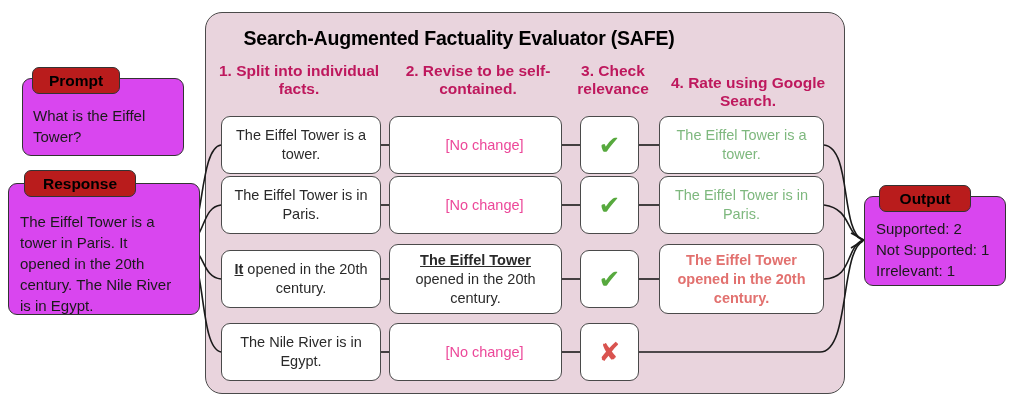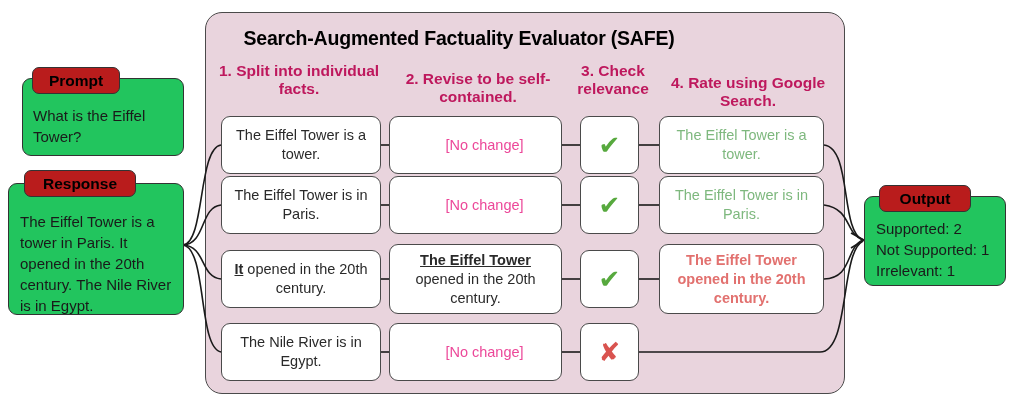--- a/index.html
+++ b/index.html
@@ -2,21 +2,21 @@
 <html><head>
 <meta charset="utf-8">
 <style>
   html,body{margin:0;padding:0;background:#ffffff;}
   body{width:1024px;height:406px;position:relative;overflow:hidden;
        font-family:"Liberation Sans","DejaVu Sans",sans-serif;color:#1a1a1a;}
 
   .abs{position:absolute;box-sizing:border-box;}
 
   
-  .tabbox{background:#22c55e;border:1.6px solid #333333;border-radius:9px;}
+  .tabbox{background:#d946ef;border:1.6px solid #333333;border-radius:9px;}
   .tablabel{position:absolute;background:#b91c1c;border:1.6px solid #333333;
             border-radius:7px;font-weight:bold;font-size:15.5px;color:#000;
             display:flex;align-items:center;justify-content:center;z-index:5;}
   .tabtext{font-size:15px;line-height:21px;color:#1a1a1a;}
 
   
   .panel{background:#e9d4dd;border:1.6px solid #4a4a4a;border-radius:17px;}
   .panel-title{font-weight:bold;font-size:19.5px;color:#000;text-align:center;
                letter-spacing:-0.2px;}
   .colhead{color:#be185d;font-weight:bold;font-size:15.5px;line-height:18px;
@@ -40,21 +40,21 @@
   svg.links path{fill:none;stroke:#1a1a1a;stroke-width:1.6;}
 </style>
 </head>
 <body>
 
 <div class="abs panel" style="left:205px;top:12px;width:640px;height:382px;"></div>
 
 <div class="abs panel-title" style="left:205px;top:27px;width:508px;">Search-Augmented Factuality Evaluator (SAFE)</div>
 
 <div class="abs colhead" style="left:214px;top:62px;width:170px;">1. Split into individual facts.</div>
-<div class="abs colhead" style="left:389px;top:70px;width:178px;">2. Revise to be self-contained.</div>
+<div class="abs colhead" style="left:389px;top:62px;width:178px;">2. Revise to be self-contained.</div>
 <div class="abs colhead" style="left:569px;top:62px;width:88px;">3. Check relevance</div>
 <div class="abs colhead" style="left:660px;top:74px;width:176px;">4. Rate using Google Search.</div>
 
 <svg class="links">
 
   <path d="M183,245 C205,243 198,148 221,145"></path>
   <path d="M183,245 C206,244 200,207 221,205"></path>
   <path d="M183,245 C206,246 200,277 221,279"></path>
   <path d="M183,245 C207,248 198,348 221,352"></path>
 
@@ -79,21 +79,21 @@
   <path d="M639,352 L820,352 C850,352 840,252 863,241"></path>
 
   <path d="M851,233 L864,240 L851,248" stroke-linejoin="miter"></path>
 </svg>
 
 <div class="abs tabbox" style="left:22px;top:78px;width:162px;height:78px;">
   <div class="abs tabtext" style="left:10px;top:26px;width:146px;">What is the Eiffel Tower?</div>
 </div>
 <div class="tablabel" style="left:32px;top:67px;width:86px;height:25px;">Prompt</div>
 
-<div class="abs tabbox" style="left:8px;top:183px;width:176px;height:132px;">
+<div class="abs tabbox" style="left:8px;top:183px;width:192px;height:132px;">
   <div class="abs tabtext" style="left:11px;top:27px;width:156px;">The Eiffel Tower is a tower in Paris. It opened in the 20th century. The Nile River is in Egypt.</div>
 </div>
 <div class="tablabel" style="left:24px;top:170px;width:110px;height:25px;">Response</div>
 
 <div class="abs cell" style="left:221px;top:116px;width:160px;height:58px;">The Eiffel Tower is a tower.</div>
 <div class="abs cell nochange" style="left:389px;top:116px;width:173px;height:58px;">[No change]</div>
 <div class="abs cell mark ok" style="left:580px;top:116px;width:59px;height:58px;">✔</div>
 <div class="abs cell green" style="left:659px;top:116px;width:165px;height:58px;">The Eiffel Tower is a tower.</div>
 
 <div class="abs cell" style="left:221px;top:176px;width:160px;height:58px;">The Eiffel Tower is in Paris.</div>

